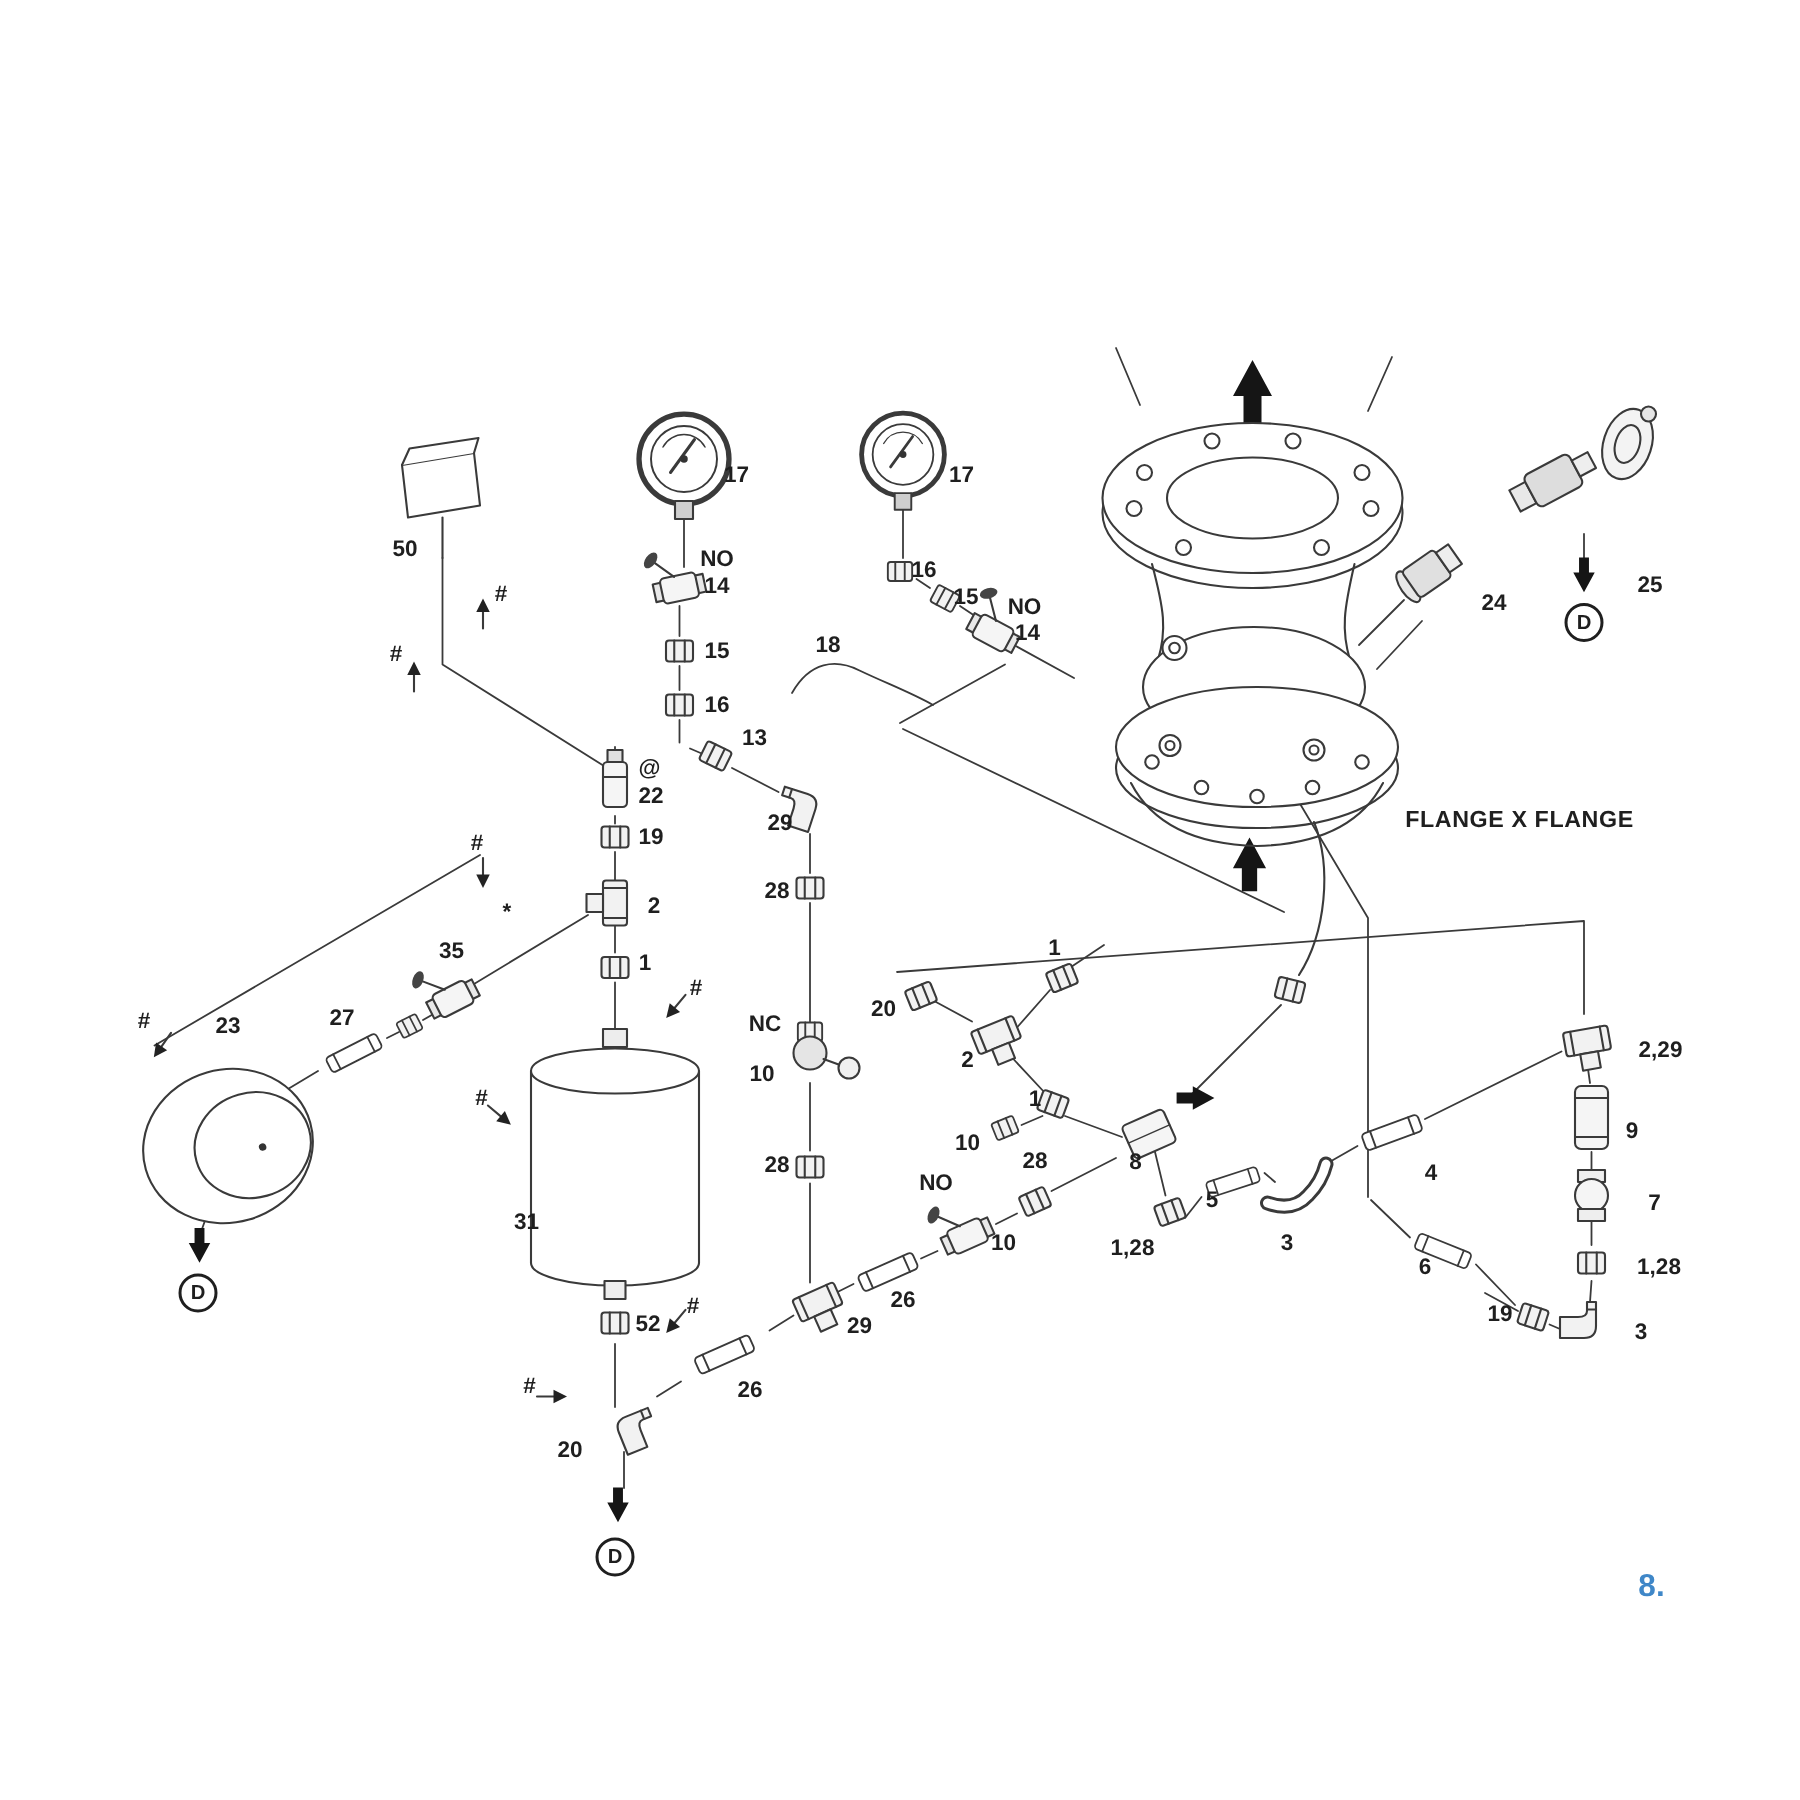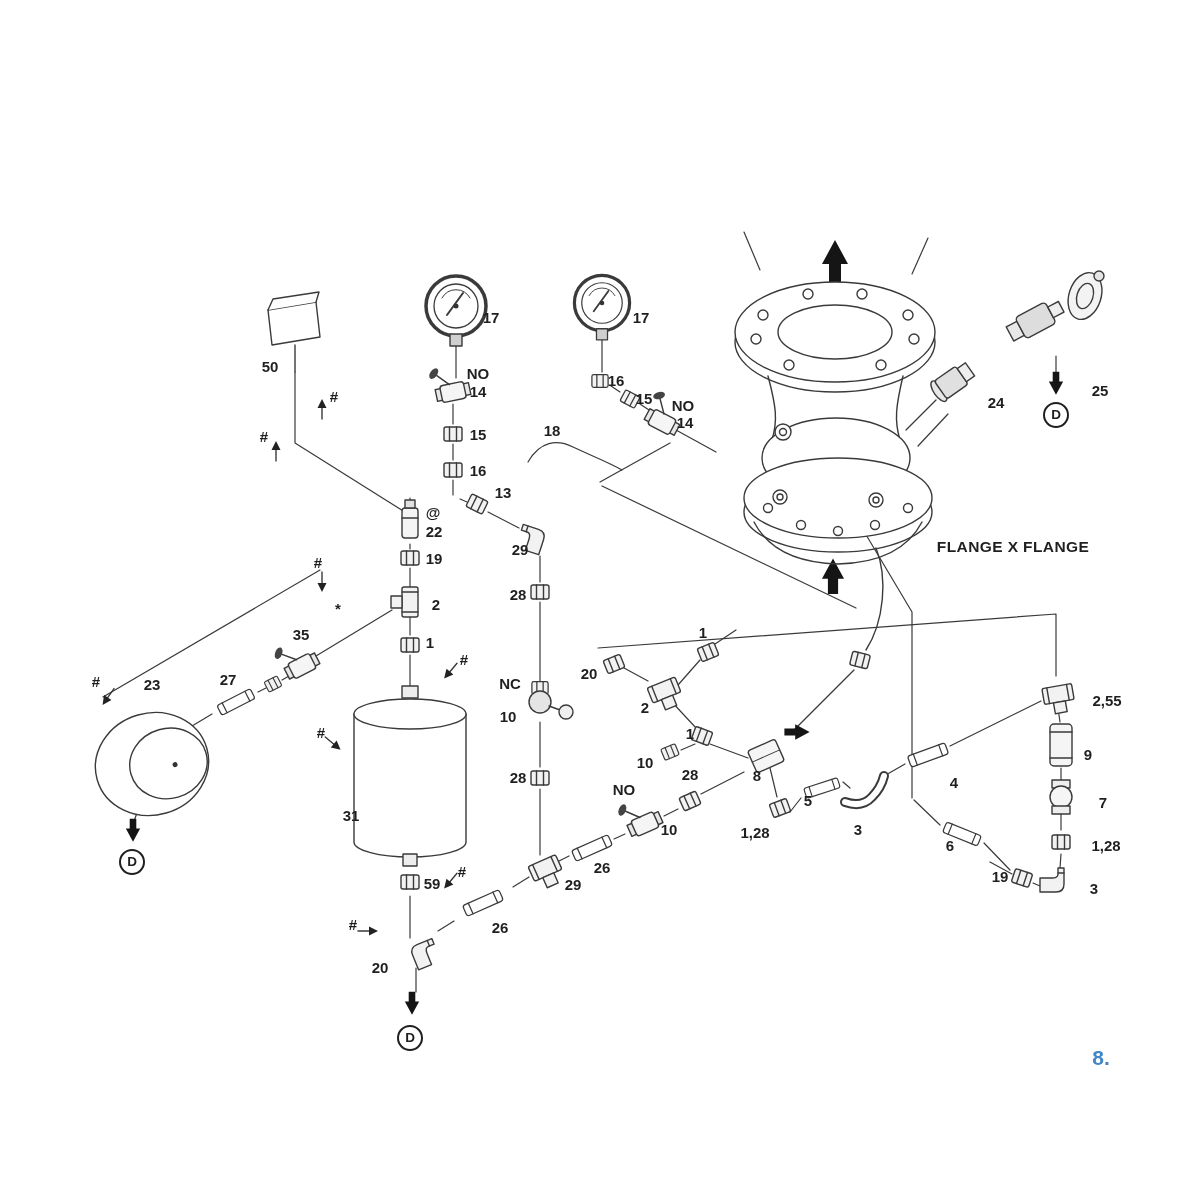--- a/index.html
+++ b/index.html
@@ -427,36 +427,36 @@
       <div class="lbl num" style="left: 808px; top: 800px;">5</div>
       <div class="lbl num" style="left: 755px; top: 832px;">1,28</div>
       <div class="lbl num" style="left: 858px; top: 829px;">3</div>
       <div class="lbl num" style="left: 954px; top: 782px;">4</div>
       <div class="lbl num" style="left: 950px; top: 845px;">6</div>
       <div class="lbl num" style="left: 1000px; top: 876px;">19</div>
       <div class="lbl num" style="left: 1094px; top: 888px;">3</div>
       <div class="lbl num" style="left: 1106px; top: 845px;">1,28</div>
       <div class="lbl num" style="left: 1103px; top: 802px;">7</div>
       <div class="lbl num" style="left: 1088px; top: 754px;">9</div>
-      <div class="lbl num" style="left: 1107px; top: 700px;">2,55</div>
+      <div class="lbl num" style="left: 1107px; top: 700px;">2,29</div>
       <div class="lbl num" style="left: 1100px; top: 346px; margin-top: 44px;">25</div>
       <div class="lbl num" style="left: 996px; top: 402px;">24</div>
       <div class="lbl num" style="left: 152px; top: 684px;">23</div>
       <div class="lbl num" style="left: 228px; top: 679px;">27</div>
       <div class="lbl num" style="left: 301px; top: 634px;">35</div>
       <div class="lbl sym" style="left: 318px; top: 562px;">#</div>
       <div class="lbl sym" style="left: 338px; top: 608px;">*</div>
       <div class="lbl sym" style="left: 96px; top: 681px;">#</div>
       <div class="lbl num" style="left: 335px; top: 815px; margin-left: 16px;">31</div>
       <div class="lbl sym" style="left: 321px; top: 732px;">#</div>
       <div class="lbl sym" style="left: 464px; top: 659px;">#</div>
       <div class="lbl num" style="left: 602px; top: 867px;">26</div>
       <div class="lbl num" style="left: 573px; top: 884px;">29</div>
       <div class="lbl num" style="left: 500px; top: 927px;">26</div>
-      <div class="lbl num" style="left: 432px; top: 883px;">59</div>
+      <div class="lbl num" style="left: 432px; top: 883px;">52</div>
       <div class="lbl sym" style="left: 462px; top: 871px;">#</div>
       <div class="lbl sym" style="left: 353px; top: 924px;">#</div>
       <div class="lbl num" style="left: 380px; top: 967px;">20</div>
       <div class="lbl circled" style="left: 132px; top: 862px;">D</div>
       <div class="lbl circled" style="left: 410px; top: 1038px;">D</div>
       <div class="lbl circled" style="left: 1056px; top: 415px;">D</div>
       <div class="lbl caption" style="left: 1013px; top: 517px; margin-top: 30px;">FLANGE X FLANGE</div>
     </div>
 
 <div class="page-num" style="left:1101px;top:1058px;">8.</div>

